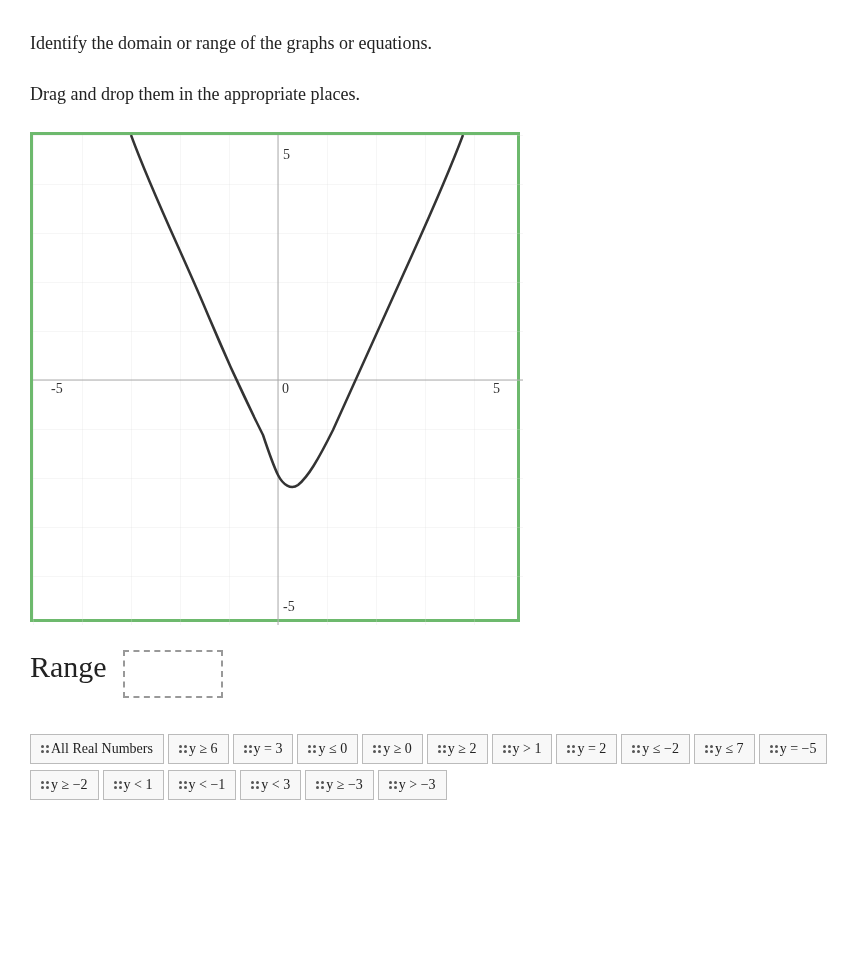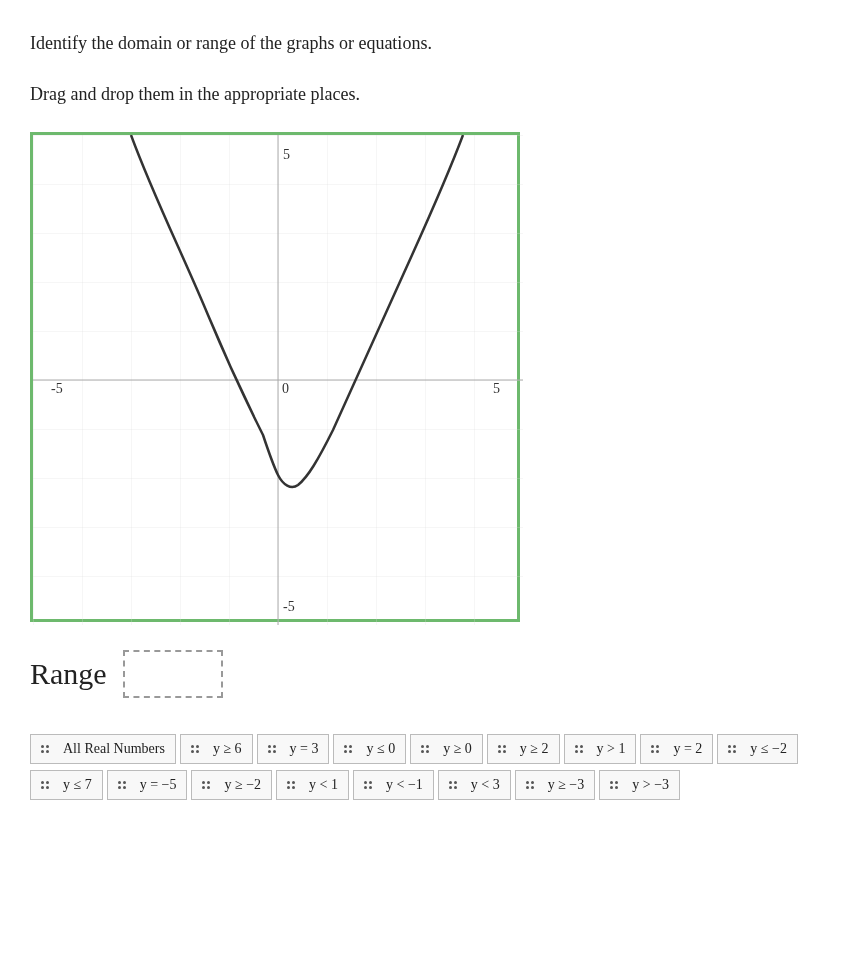--- a/index.html
+++ b/index.html
@@ -19,21 +19,20 @@
     .graph-container {
       border: 3px solid #6db96d;
       width: 490px;
       height: 490px;
       position: relative;
       background: #fff;
       margin-bottom: 28px;
     }
     .range-row {
       display: flex;
-      align-items: center;
       margin-bottom: 36px;
       gap: 16px;
     }
     .range-label {
       font-size: 30px;
       font-weight: normal;
     }
     .range-drop-box {
       width: 100px;
       height: 48px;
@@ -48,21 +47,21 @@
     }
     .answer-chip {
       border: 1px solid #bbb;
       background: #f8f8f8;
       padding: 6px 10px;
       font-size: 14px;
       cursor: grab;
       white-space: nowrap;
       display: flex;
       align-items: center;
-      gap: 12px;
+      gap: 0;
       font-family: Georgia, serif;
     }
     .drag-dots {
       display: inline-flex;
       flex-direction: column;
       gap: 2px;
       margin-right: 2px;
     }
     .drag-dots span {
       display: flex;

